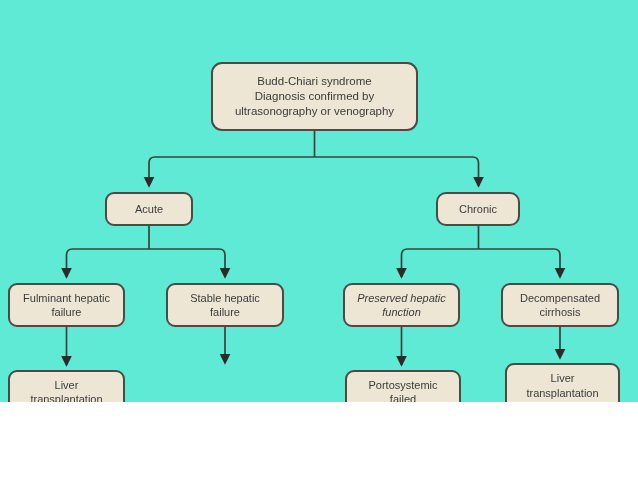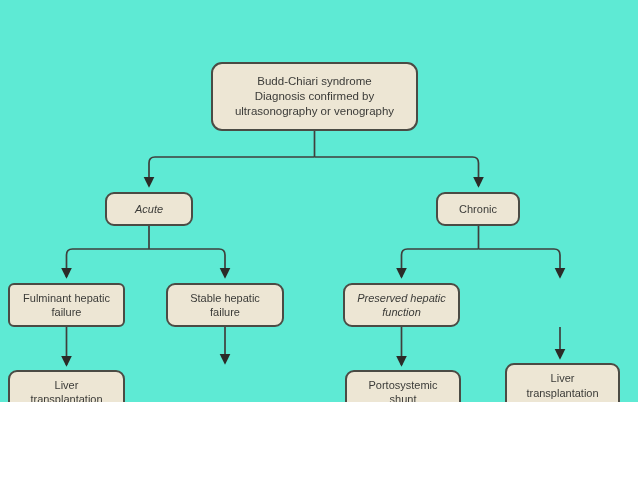--- a/index.html
+++ b/index.html
@@ -34,23 +34,23 @@
     justify-content: center;
     text-align: center;
     color: #3B3B38;
     font-size: 11px;
     line-height: 1.3;
     white-space: pre-line;
     padding: 2px 4px;
   }
   
   .n-root      { left: 211px; top:  62px; width: 207px; height: 69px; border-radius: 11px; font-size: 11.5px; }
-  .n-acute     { left: 105px; top: 192px; width:  88px; height: 34px; font-style: italic; }
-  .n-chronic   { left: 436px; top: 192px; width:  84px; height: 34px; }
-  .n-fulminant { left:   8px; top: 283px; width: 117px; height: 44px; border-radius: 6px; }
+  .n-acute     { left: 105px; top: 192px; width:  88px; height: 34px; }
+  .n-chronic   { left: 436px; top: 192px; width:  84px; height: 34px; border-radius: 10px; }
+  .n-fulminant { left:   8px; top: 283px; width: 117px; height: 44px; }
   .n-stable    { left: 166px; top: 283px; width: 118px; height: 44px; }
   .n-preserved { left: 343px; top: 283px; width: 117px; height: 44px; font-style: italic; }
   .n-decomp    { left: 501px; top: 283px; width: 118px; height: 44px; }
   .n-livertx   { left:   8px; top: 370px; width: 117px; height: 44px; }
   .n-angio     { left: 148px; top: 368px; width: 159px; height: 80px; }
   .n-portoshunt{ left: 345px; top: 370px; width: 116px; height: 44px; }
   .n-livertips { left: 505px; top: 363px; width: 115px; height: 74px; }
 </style>
 </head>
 <body>
@@ -94,26 +94,28 @@
 
   <div class="node n-fulminant">Fulminant hepatic
 failure</div>
 
   <div class="node n-stable">Stable hepatic
 failure</div>
 
   <div class="node n-preserved">Preserved hepatic
 function</div>
 
+  <div class="node n-decomp">Decompensated
+cirrhosis</div>
 
   <div class="node n-livertx">Liver
 transplantation</div>
 
 
   <div class="node n-portoshunt">Portosystemic
-shunt</div>
+failed</div>
 
   <div class="node n-livertips">Liver
 transplantation
 ± pre-transplant
 TIPS</div>
 
 </div>
 
 </body></html>

